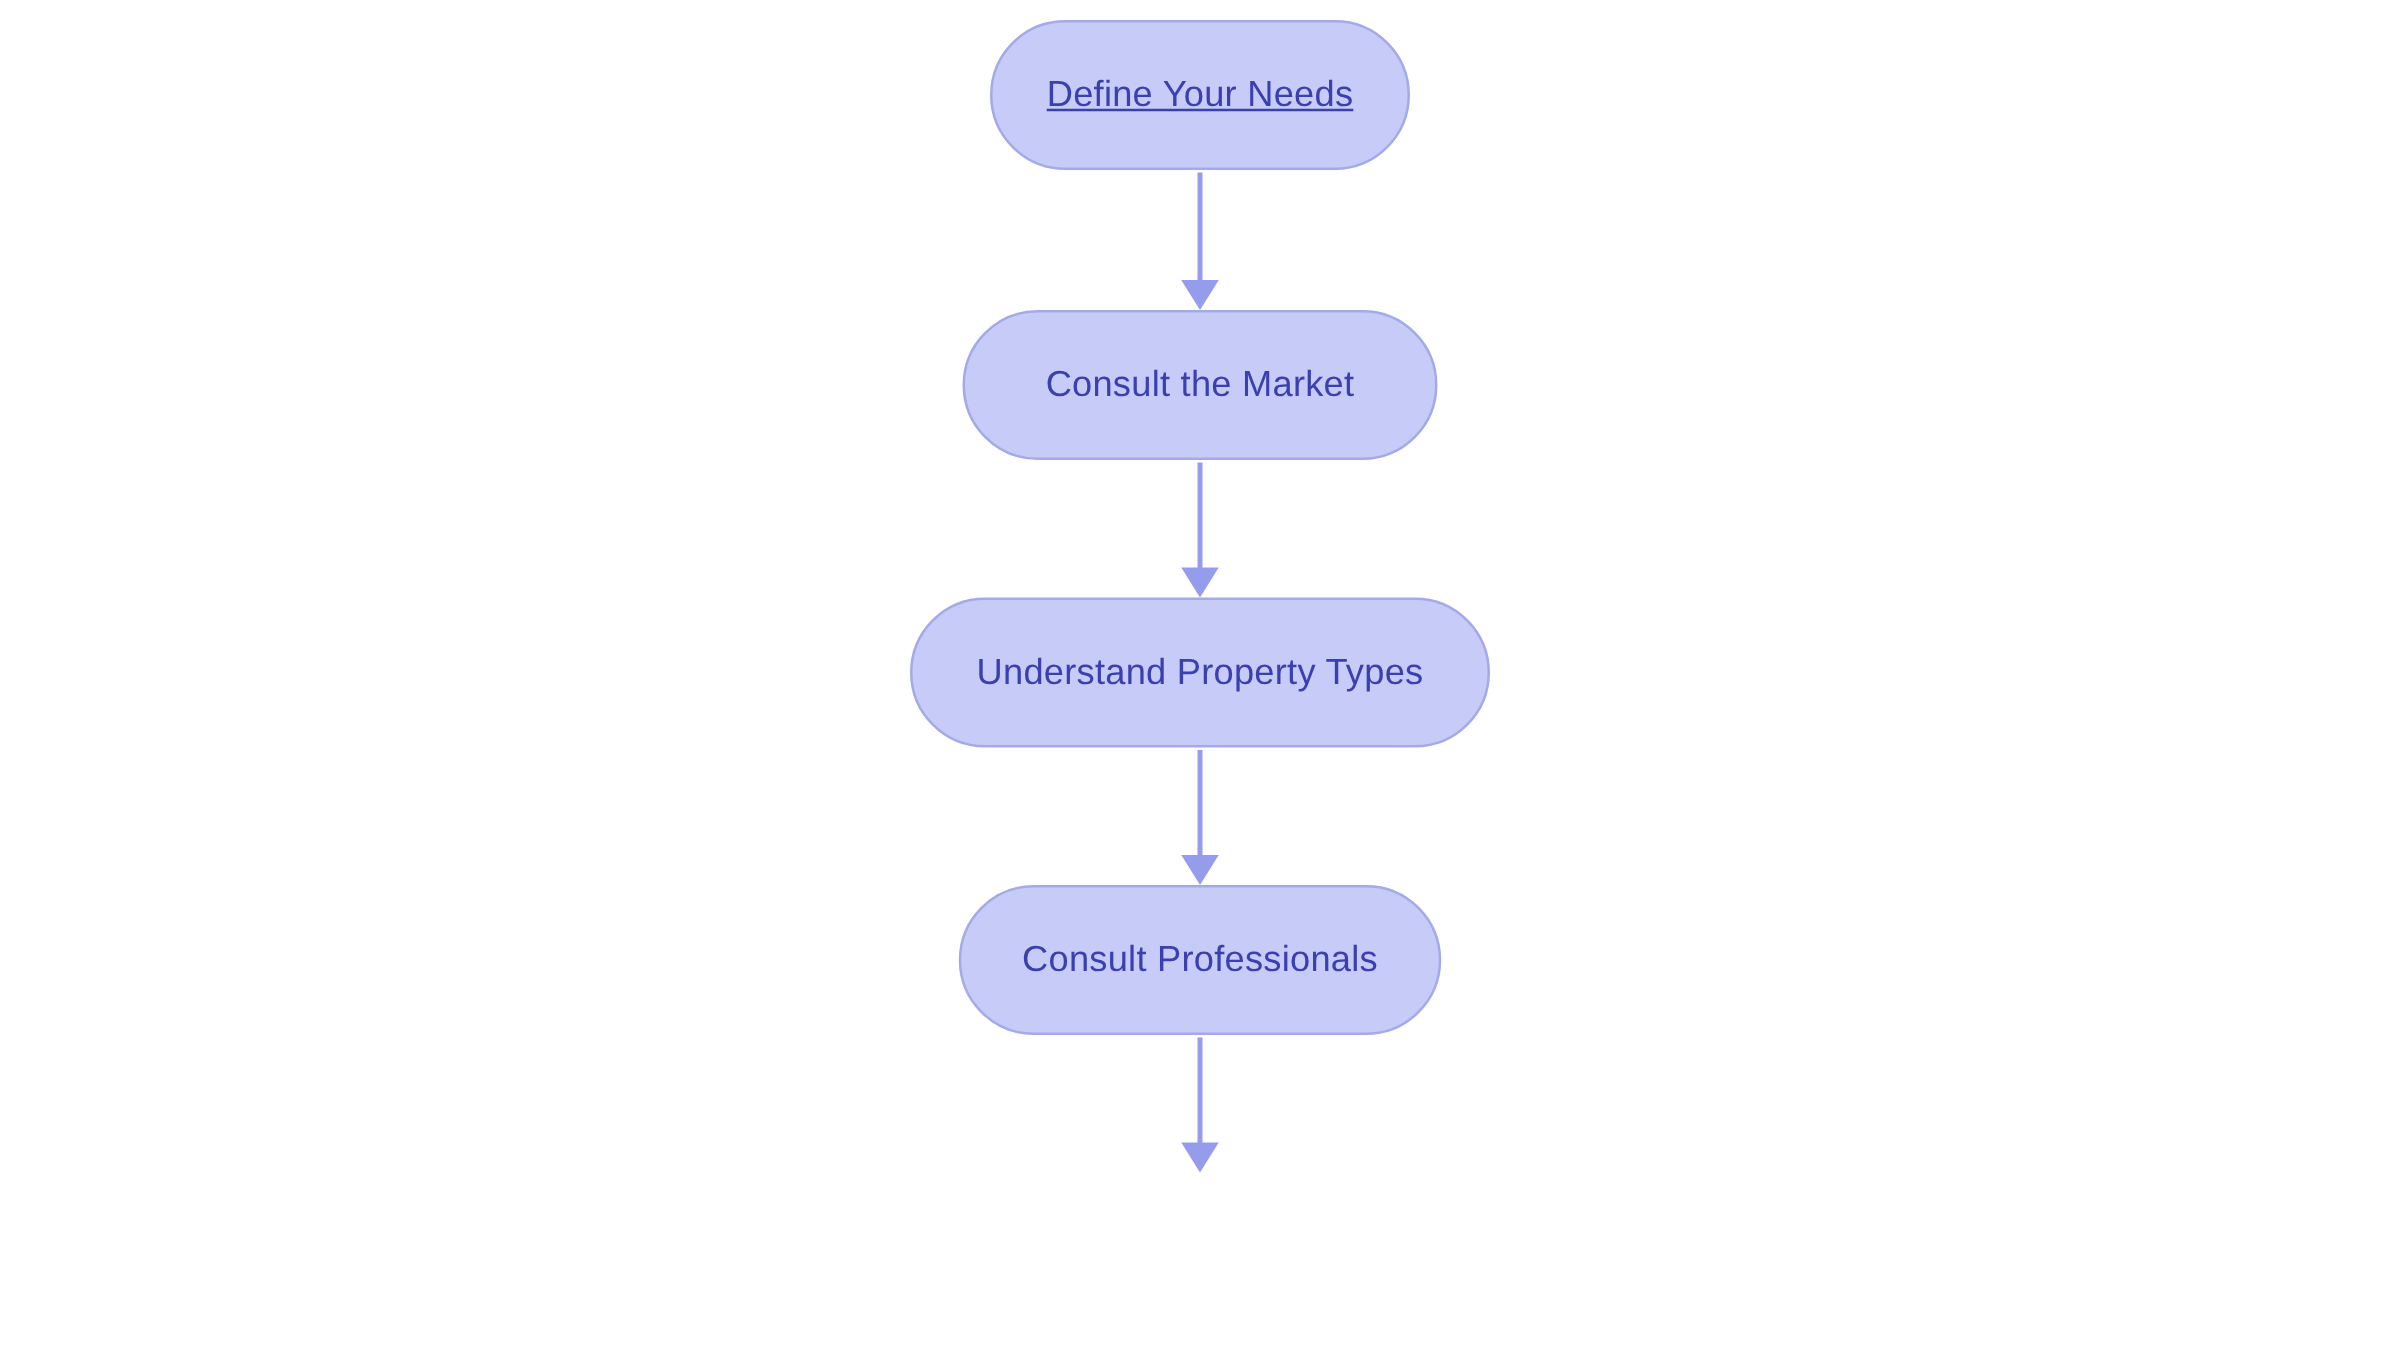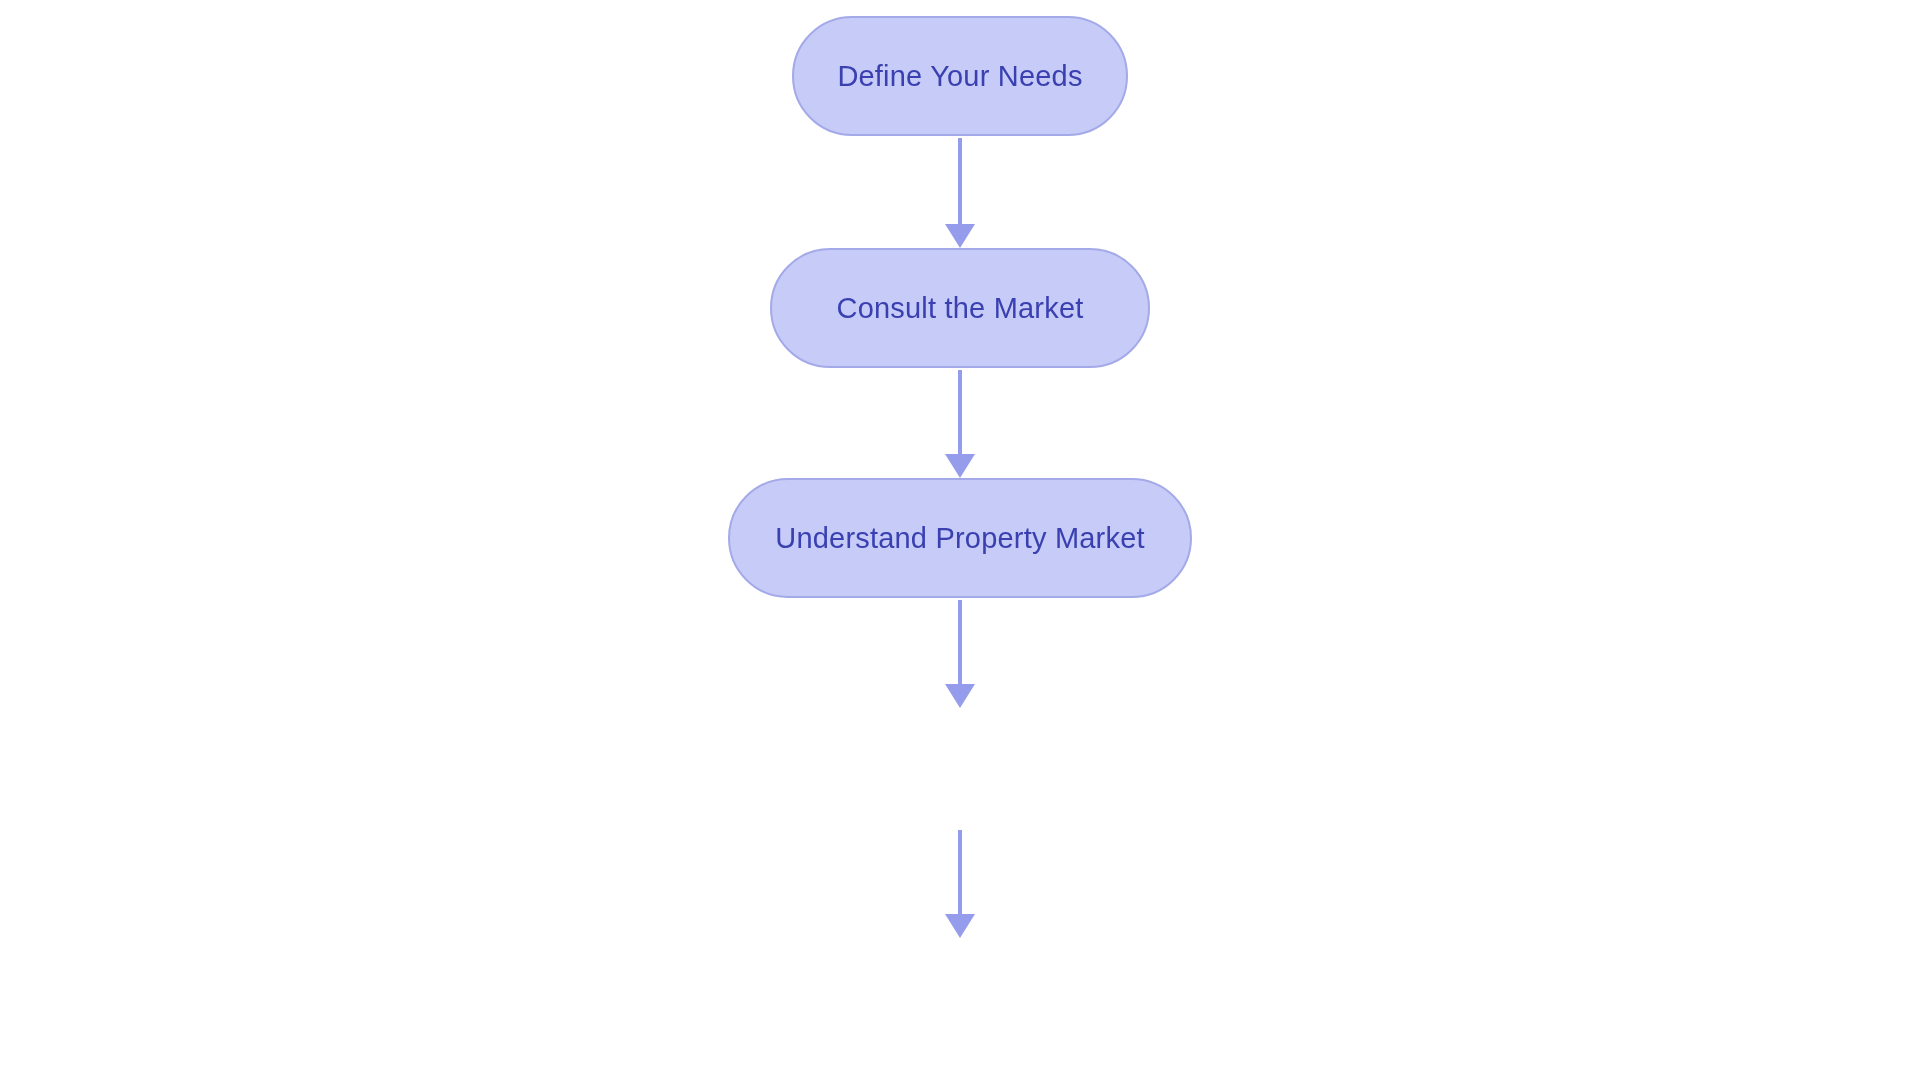--- a/index.html
+++ b/index.html
@@ -34,21 +34,21 @@
     border: 2px solid var(--node-border);
     display: flex;
     align-items: center;
     justify-content: center;
     color: var(--node-text);
     font-size: 29px;
     font-weight: 500;
     letter-spacing: 0.2px;
     white-space: nowrap;
   }
-  .n1 { top: 16px;  width: 336px; }
+  .n1 { top: 16px;  width: 336px; text-decoration: underline; }
   .n2 { top: 248px; width: 380px; }
   .n3 { top: 478px; width: 464px; }
   .n4 { top: 708px; width: 386px; }
   .n5 { top: 938px; width: 432px; }
 
   .arrow {
     position: absolute;
     left: 50%;
     transform: translateX(-50%);
     width: 32px;
@@ -91,28 +91,31 @@
   <div class="node n2">
     <span class="node-label">Consult the Market</span>
   </div>
 
   <div class="arrow a2">
     <div class="arrow-line"></div>
     <div class="arrow-head"></div>
   </div>
 
   <div class="node n3">
-    <span class="node-label">Understand Property Market</span>
+    <span class="node-label">Understand Property Types</span>
   </div>
 
   <div class="arrow a3">
     <div class="arrow-line"></div>
     <div class="arrow-head"></div>
   </div>
 
+  <div class="node n4">
+    <span class="node-label">Consult Professionals</span>
+  </div>
 
   <div class="arrow a4">
     <div class="arrow-line"></div>
     <div class="arrow-head"></div>
   </div>
 
 
 </div>
 
 </body></html>

